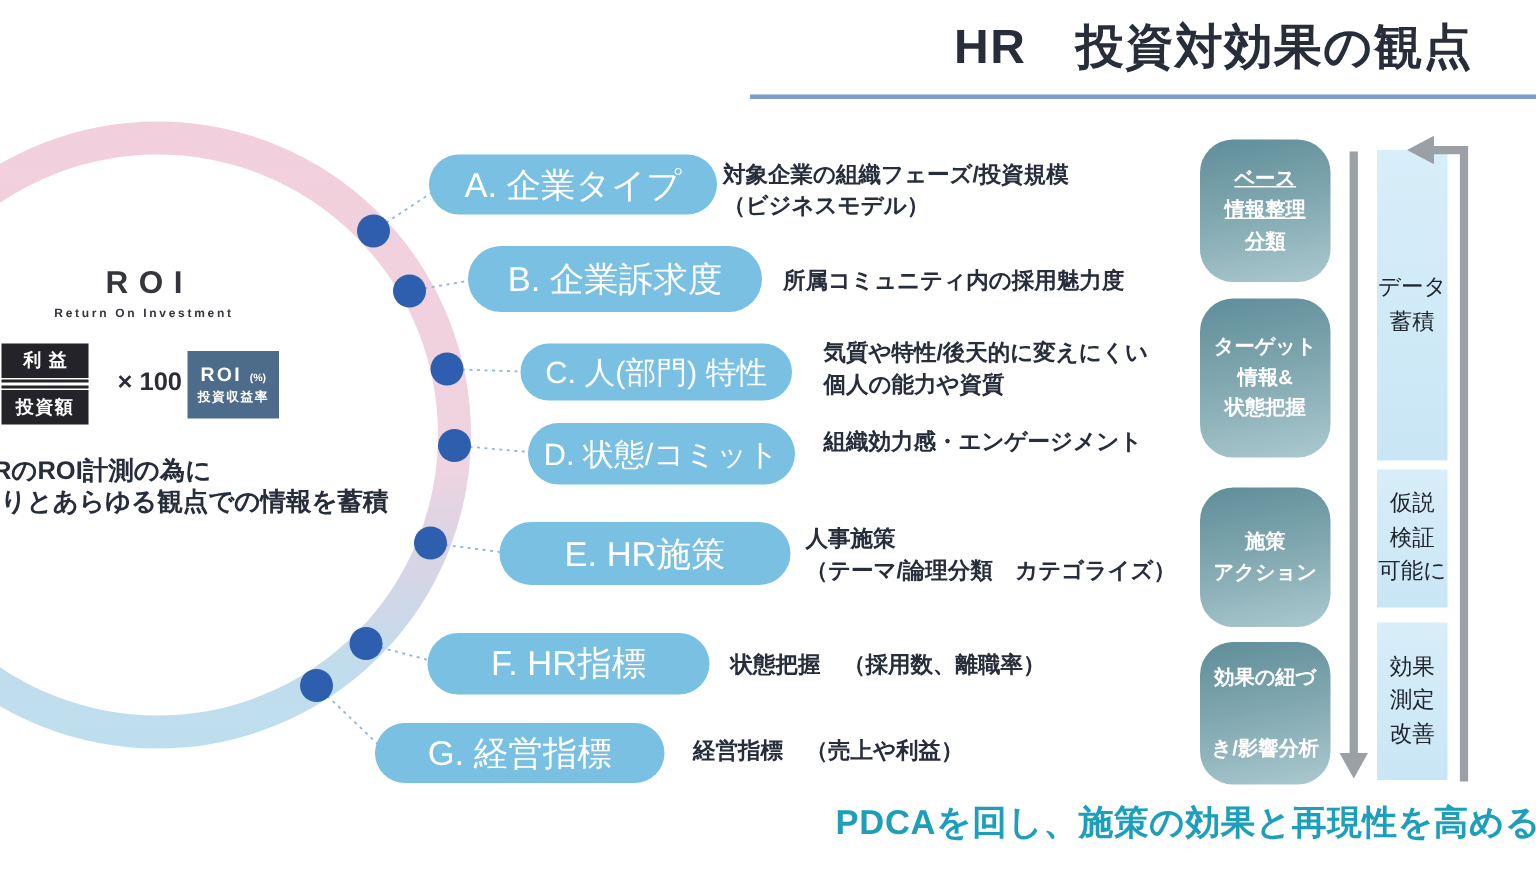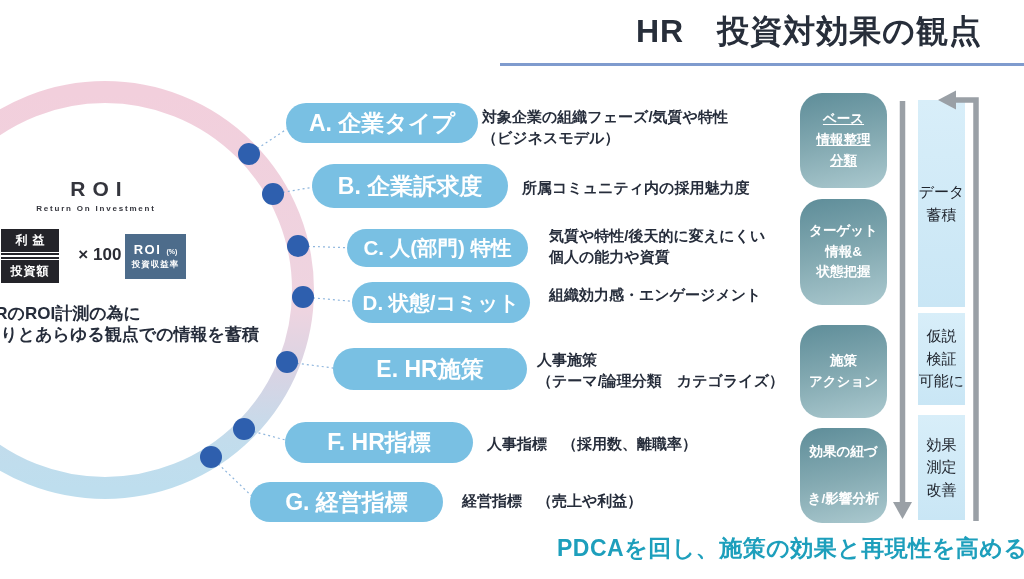--- a/index.html
+++ b/index.html
@@ -20,21 +20,21 @@
       font-weight:bold;color:#2b2c34;white-space:nowrap;margin-left:10px;}
   .roi-result{position:absolute;left:125px;top:234px;width:61px;height:45px;background:#4d6c8b;
               color:#fff;display:flex;flex-direction:column;align-items:center;justify-content:center;}
   .roi-result .r1{font-size:13px;font-weight:bold;letter-spacing:1.5px;white-space:nowrap;}
   .roi-result .r1 .pct{font-size:7px;letter-spacing:0;}
   .roi-result .r2{font-size:8.5px;font-weight:bold;letter-spacing:1px;margin-top:2px;}
   .roi-note{position:absolute;left:-17px;top:303px;color:#262d3b;font-size:17px;font-weight:bold;
             line-height:21px;white-space:nowrap;}
   
   .pill{position:absolute;background:#79c0e3;border-radius:999px;display:flex;align-items:center;
-        justify-content:center;color:#ffffff;font-weight:bold;font-size:23px;white-space:nowrap;}
+        justify-content:center;color:#ffffff;font-weight:normal;font-size:23px;white-space:nowrap;}
   .desc{position:absolute;color:#262d3b;font-size:15px;font-weight:bold;line-height:21px;white-space:nowrap;}
   
   .stage{position:absolute;left:800px;width:87px;border-radius:22px;
          background:linear-gradient(168deg,#5e8d99 0%,#84aab2 52%,#abc9cf 100%);
          color:#fff;font-weight:bold;font-size:13.5px;line-height:1.55;display:flex;flex-direction:column;
          align-items:center;justify-content:center;text-align:center;}
   .outcome{position:absolute;left:918px;width:47px;background:linear-gradient(180deg,#d8eef9,#c9e6f5);
            color:#20252e;font-size:15px;line-height:1.5;display:flex;flex-direction:column;
            align-items:center;justify-content:center;text-align:center;}
   .pdca{position:absolute;left:557px;top:533px;font-size:23px;font-weight:bold;color:#1d9fbc;
@@ -99,39 +99,39 @@
 
   <div class="pill" style="left:286px;top:103px;width:192px;height:40px;">A. 企業タイプ</div>
   <div class="pill" style="left:312px;top:164px;width:196px;height:44px;">B. 企業訴求度</div>
   <div class="pill" style="left:347px;top:229px;width:181px;height:38px;font-size:20.5px;">C. 人(部門) 特性</div>
   <div class="pill" style="left:352px;top:282px;width:178px;height:41px;font-size:20.5px;">D. 状態/コミット</div>
   <div class="pill" style="left:333px;top:348px;width:194px;height:42px;">E. HR施策</div>
   <div class="pill" style="left:285px;top:422px;width:188px;height:41px;">F. HR指標</div>
   <div class="pill" style="left:250px;top:482px;width:193px;height:40px;">G. 経営指標</div>
 
   <div class="desc" style="left:482px;top:106px;">
-    <div>対象企業の組織フェーズ/気質や特性</div>
+    <div>対象企業の組織フェーズ/投資規模</div>
     <div>（ビジネスモデル）</div>
   </div>
   <div class="desc" style="left:522px;top:177px;">
     <div>所属コミュニティ内の採用魅力度</div>
   </div>
   <div class="desc" style="left:549px;top:225px;">
     <div>気質や特性/後天的に変えにくい</div>
     <div>個人の能力や資質</div>
   </div>
   <div class="desc" style="left:549px;top:284px;">
     <div>組織効力感・エンゲージメント</div>
   </div>
   <div class="desc" style="left:537px;top:349px;">
     <div>人事施策</div>
     <div>（テーマ/論理分類　カテゴライズ）</div>
   </div>
   <div class="desc" style="left:487px;top:433px;">
-    <div>人事指標　（採用数、離職率）</div>
+    <div>状態把握　（採用数、離職率）</div>
   </div>
   <div class="desc" style="left:462px;top:490px;">
     <div>経営指標　（売上や利益）</div>
   </div>
 
   <div class="stage" style="top:93px;height:95px;text-decoration:underline;">
     <div>ベース</div>
     <div>情報整理</div>
     <div>分類</div>
   </div>

